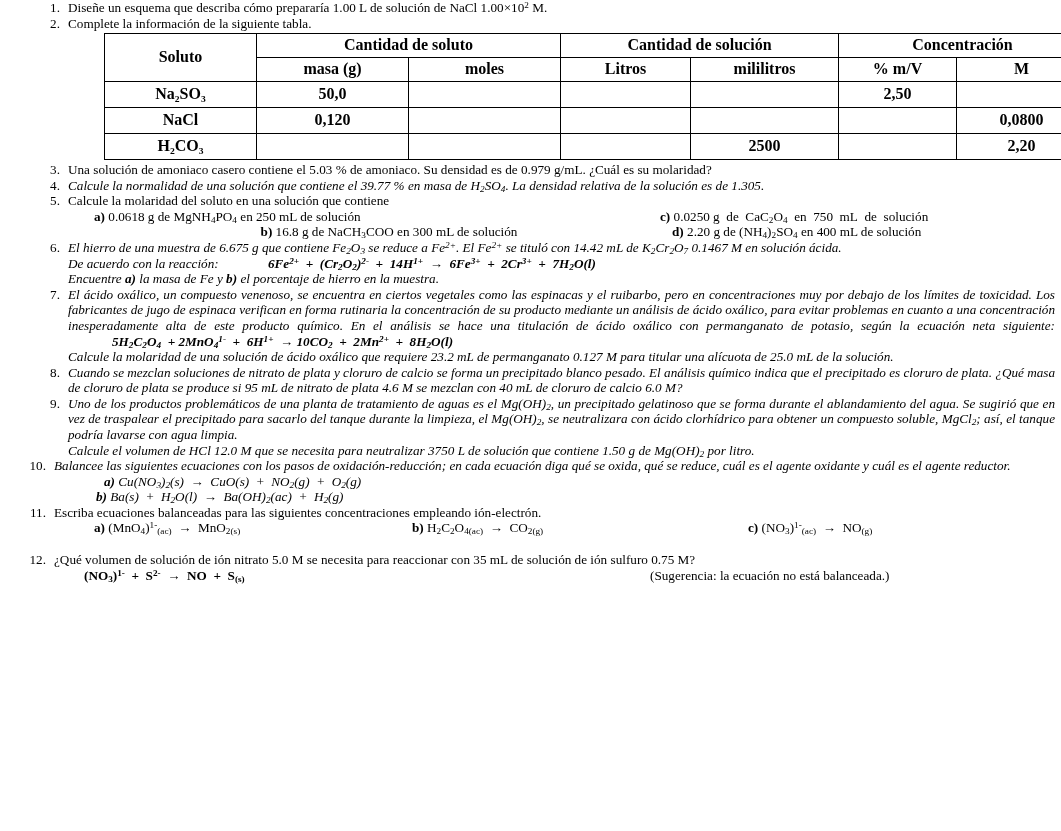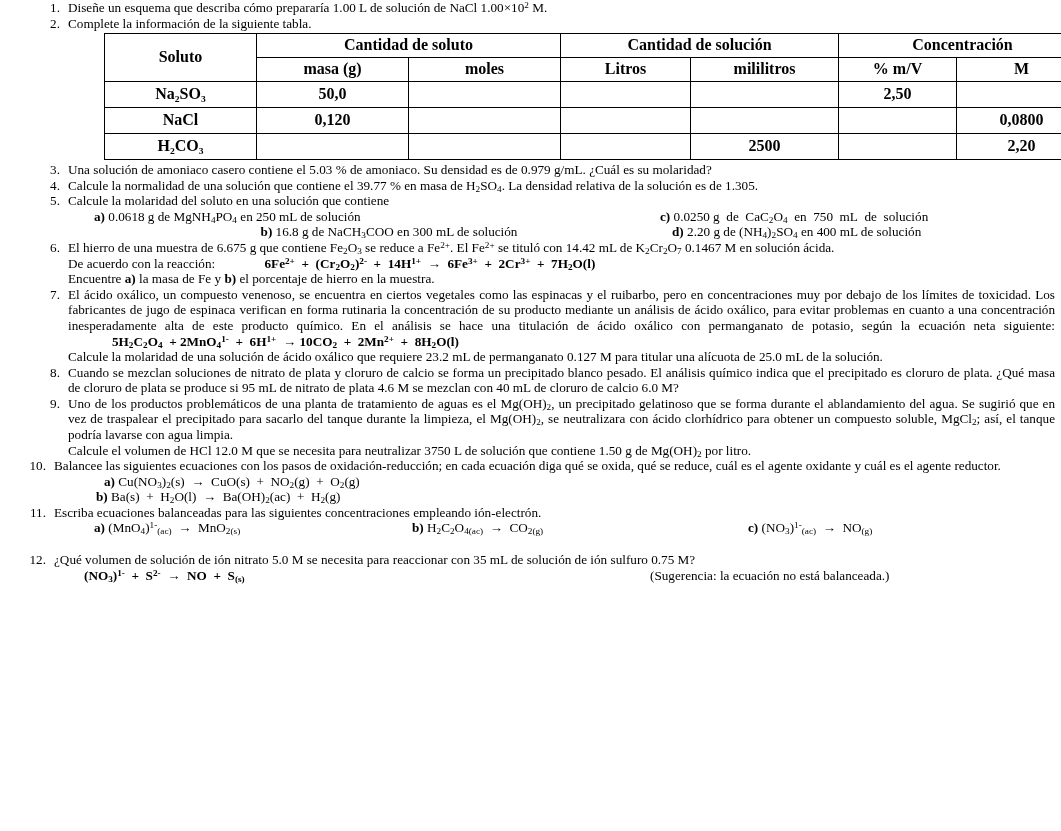--- a/index.html
+++ b/index.html
@@ -39,20 +39,21 @@
   }
   .num-w-wide { width: 68px; }
   .num-w-narrow { width: 54px; padding-left: 16px; }
   .item-body {
     flex: 1 1 auto;
     padding-right: 6px;
   }
   .just {
     text-align: justify;
     text-justify: inter-word;
+    font-style: italic;
   }
   .nojust { text-align: left; }
 
   sub { font-size: 0.70em; vertical-align: -0.25em; line-height: 0; }
   sup { font-size: 0.70em; vertical-align: 0.45em; line-height: 0; }
 
   b, .bold { font-weight: bold; }
 
   
   .tbl-wrap {

